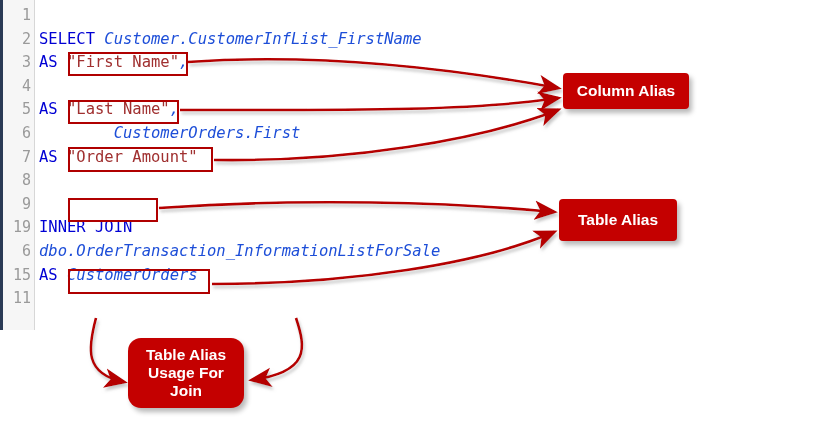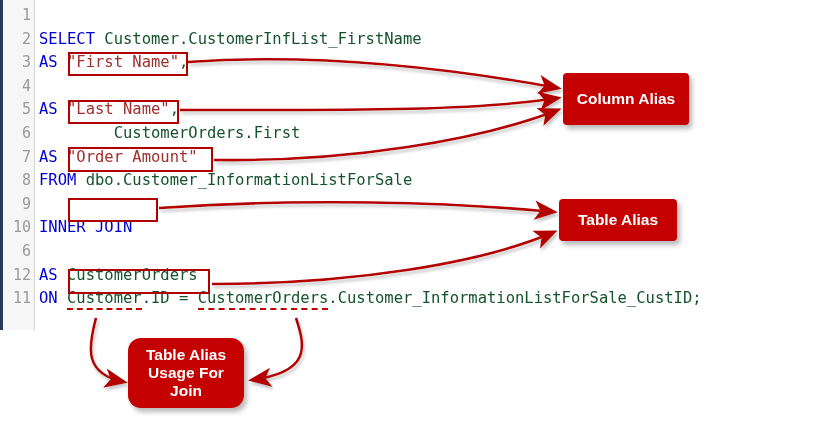--- a/index.html
+++ b/index.html
@@ -59,21 +59,21 @@
     position: absolute;
     left: 39px; top: 0;
     line-height: 23.6px;
     font-size: 15.5px;
     white-space: pre;
     color: #1f1f1f;
     font-family: "DejaVu Sans Mono", monospace;
   }
   .kw { color: #0000d4; font-weight: normal; }
   .str { color: #a03030; }
-  .plain { color: #14532d; }
+  .plain { color: #1d4ed8; font-style: italic; }
   .u-dash {
     border-bottom: 2px dashed #c00000;
     padding-bottom: 1px;
   }
 
   
   .alias-box {
     position: absolute;
     border: 2px solid #b00000;
     background: transparent;
@@ -88,21 +88,21 @@
     font-family: "Liberation Sans", sans-serif;
     font-weight: bold;
     text-align: center;
     display: flex;
     align-items: center;
     justify-content: center;
     box-shadow: 3px 4px 5px rgba(0,0,0,0.28);
     z-index: 20;
     line-height: 1.16;
   }
-  #callout-column-alias { left: 563px; top: 73px;  width: 126px; height: 52px; font-size: 15.5px; border-radius: 4px; }
+  #callout-column-alias { left: 563px; top: 73px;  width: 126px; height: 36px; font-size: 15.5px; border-radius: 4px; }
   #callout-table-alias  { left: 559px; top: 199px; width: 118px; height: 42px; font-size: 15.5px; border-radius: 4px; }
   #callout-join-usage   { left: 128px; top: 338px; width: 116px; height: 70px; font-size: 15.5px; border-radius: 13px; }
 
   
   #arrows {
     position: absolute; left: 0; top: 0;
     width: 832px; height: 447px;
     pointer-events: none;
     z-index: 10;
   }
@@ -139,39 +139,38 @@
       <div class="line" style="top: 122px;">
         <span class="ln">6</span>
         <span class="code"><span class="plain">        CustomerOrders.First</span></span>
       </div>
       <div class="line" style="top: 145.6px;">
         <span class="ln">7</span>
         <span class="code"><span class="kw">AS</span><span class="plain"> </span><span class="str">"Order Amount"</span></span>
       </div>
       <div class="line" style="top: 169.2px;">
         <span class="ln">8</span>
-        <span class="code"><span class="kw">FROM</span><span class="plain"> dbo.Customer_InformationListForSale</span></span>
       </div>
       <div class="line" style="top: 192.8px;">
         <span class="ln">9</span>
       </div>
       <div class="line" style="top: 216.4px;">
-        <span class="ln">10</span>
+        <span class="ln">19</span>
         <span class="code"><span class="kw">INNER JOIN</span></span>
       </div>
       <div class="line" style="top: 240px;">
         <span class="ln">6</span>
+        <span class="code"><span class="plain">dbo.OrderTransaction_InformationListForSale</span></span>
       </div>
       <div class="line" style="top: 263.6px;">
-        <span class="ln">12</span>
+        <span class="ln">15</span>
         <span class="code"><span class="kw">AS</span><span class="plain"> CustomerOrders</span></span>
       </div>
       <div class="line" style="top: 287.2px;">
         <span class="ln">11</span>
-        <span class="code"><span class="kw">ON</span><span class="plain"> </span><span class="plain u-dash">Customer</span><span class="plain">.ID = </span><span class="plain u-dash">CustomerOrders</span><span class="plain">.Customer_InformationListForSale_CustID;</span></span>
       </div>
     </div>
 
   <div class="alias-box" style="left:68px;  top:52px;  width:120px; height:24px;"></div>
   <div class="alias-box" style="left:68px;  top:100px; width:111px; height:24px;"></div>
   <div class="alias-box" style="left:68px;  top:147px; width:145px; height:25px;"></div>
   <div class="alias-box" style="left:68px;  top:198px; width:90px;  height:24px;"></div>
   <div class="alias-box" style="left:68px;  top:269px; width:142px; height:25px;"></div>
 
   <svg id="arrows" viewBox="0 0 832 447">

